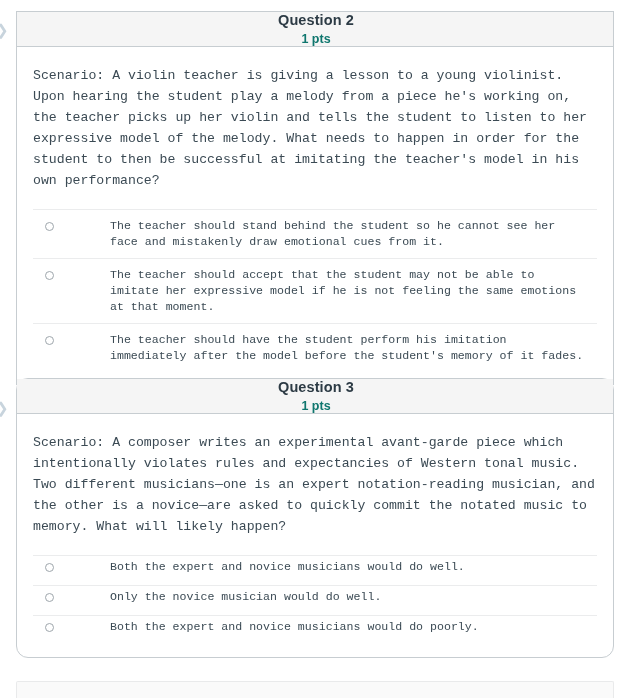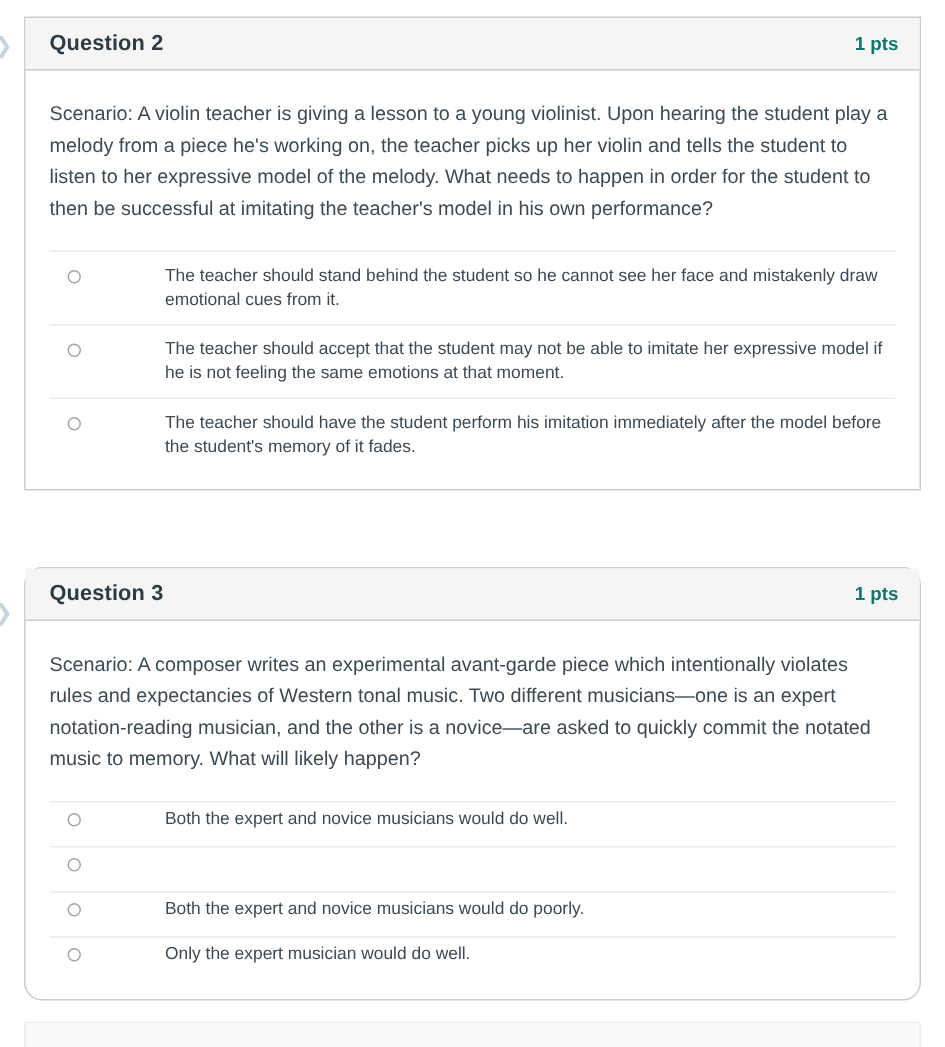--- a/index.html
+++ b/index.html
@@ -41,34 +41,36 @@
     border: 1px solid #c7cdd1;
   }
   .question-header {
     height: 35px;
     background: #f5f5f5;
     border-bottom: 1px solid #c7cdd1;
     display: flex;
     align-items: center;
     justify-content: space-between;
     padding: 0 14px 0 16px;
+    flex-direction: column;
   }
   .question-name {
     font-size: 14.5px;
     font-weight: bold;
     color: #2d3b45;
     letter-spacing: 0.1px;
   }
   .question-points {
     font-size: 12.5px;
     font-weight: bold;
     color: #0f766e;
   }
   .question-body {
     padding: 18px 16px 0 16px;
+    font-family: Liberation Mono, monospace;
   }
   .question-text {
     font-size: 13.2px;
     line-height: 21px;
     color: #3b4a54;
     margin: 0;
   }
 
   
   .answers {
@@ -161,26 +163,23 @@
   <div class="question-body">
     <p class="question-text">Scenario: A composer writes an experimental avant-garde piece which intentionally violates rules and expectancies of Western tonal music. Two different musicians—one is an expert notation-reading musician, and the other is a novice—are asked to quickly commit the notated music to memory. What will likely happen?</p>
 
     <div class="answers compact">
       <div class="answer">
         <span class="radio"></span>
         <span class="answer-text">Both the expert and novice musicians would do well.</span>
       </div>
       <div class="answer">
         <span class="radio"></span>
+        <span class="answer-text">Only the novice musician would do well.</span>
       </div>
       <div class="answer">
         <span class="radio"></span>
         <span class="answer-text">Both the expert and novice musicians would do poorly.</span>
-      </div>
-      <div class="answer">
-        <span class="radio"></span>
-        <span class="answer-text">Only the expert musician would do well.</span>
       </div>
     </div>
   </div>
 </div>
 
 <div class="next-panel"></div>
 
 </body></html>

